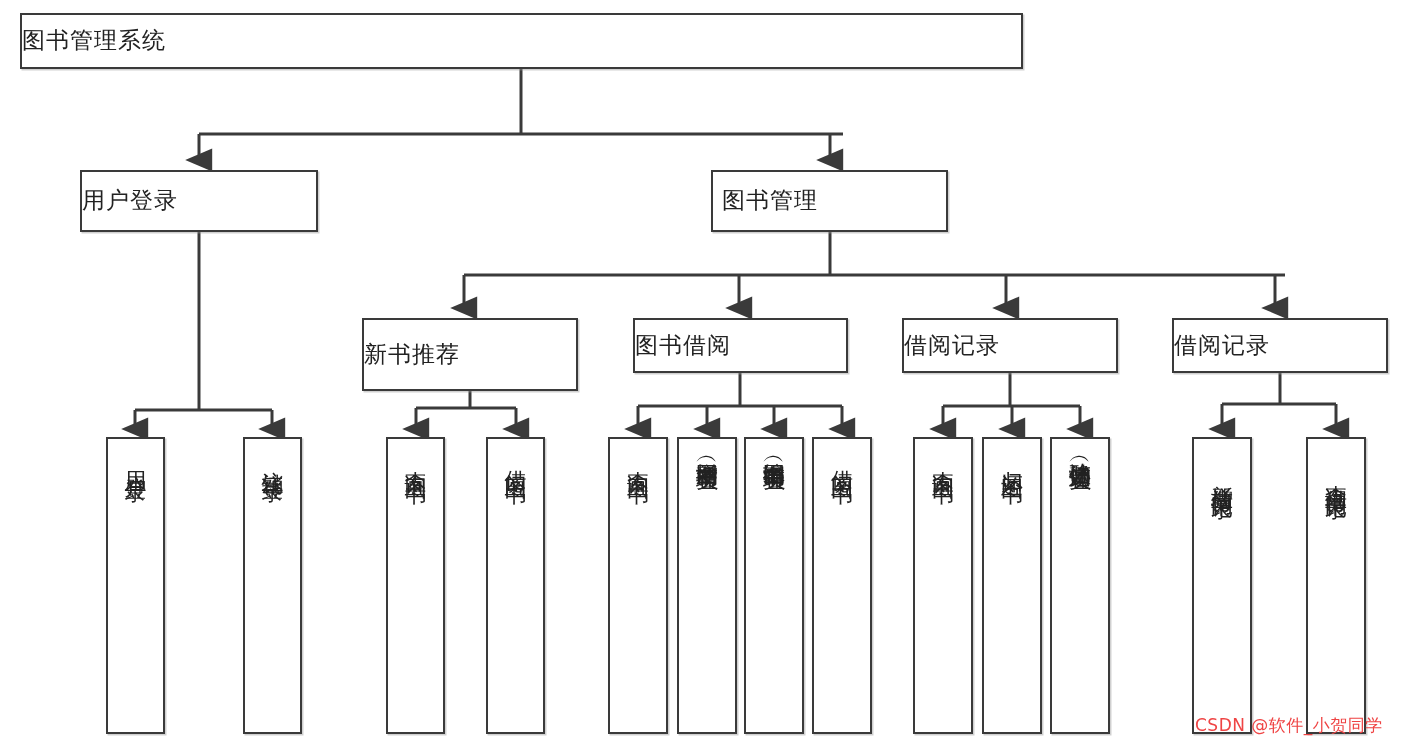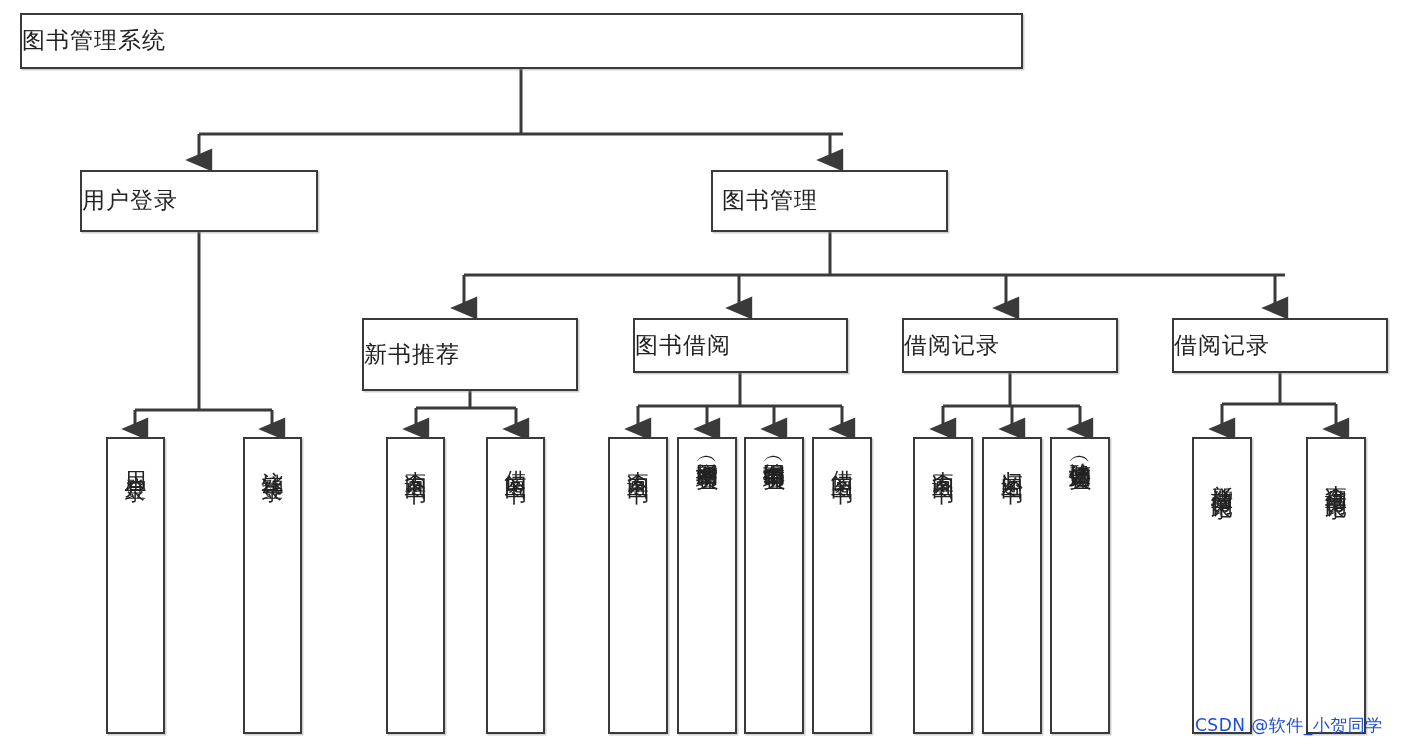--- a/index.html
+++ b/index.html
@@ -57,21 +57,21 @@
   .node.vert .label {
     writing-mode: vertical-rl;
     text-orientation: upright;
     font-size: 22px;
     letter-spacing: 4px;
     line-height: 1;
   }
   .watermark {
     position: absolute;
     font-size: 17px;
-    color: #1d4ed8;
+    color: #ef4444;
     white-space: nowrap;
     letter-spacing: 0.5px;
   }
 </style>
 </head>
 <body>
 
 <div id="canvas">
 
   <svg id="wires" viewBox="0 0 1405 747" xmlns="http://www.w3.org/2000/svg">

